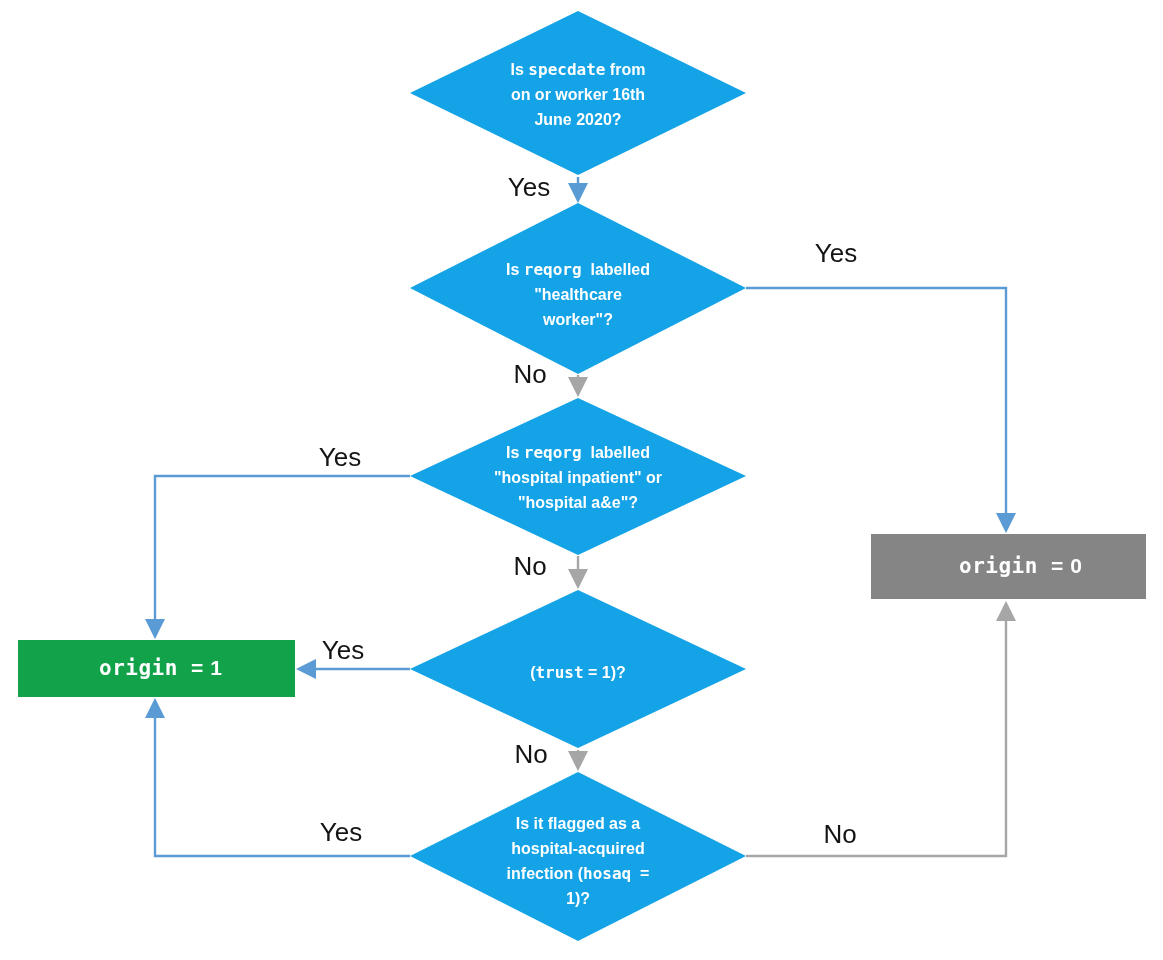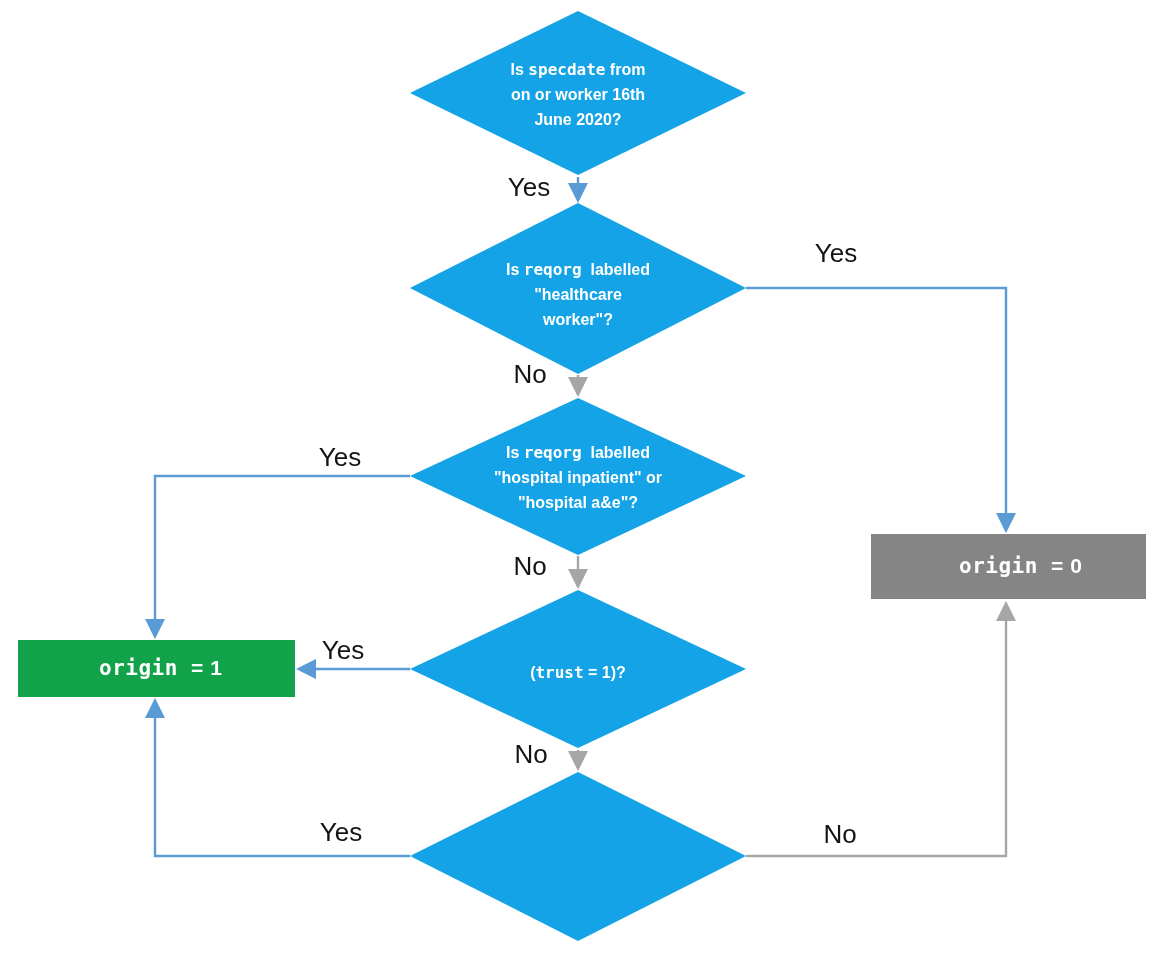--- a/index.html
+++ b/index.html
@@ -93,20 +93,26 @@
   <div class="node-label" style="left:578px; top:477px;">
     <div class="ln"><span>Is </span><span class="mono">reqorg</span><span>  labelled</span></div>
     <div class="ln">"hospital inpatient" or</div>
     <div class="ln">"hospital a&amp;e"?</div>
   </div>
 
   <div class="node-label" style="left:578px; top:672px;">
     <div class="ln"><span>(</span><span class="mono">trust</span><span> = 1)?</span></div>
   </div>
 
+  <div class="node-label" style="left:578px; top:861px;">
+    <div class="ln">Is it flagged as a</div>
+    <div class="ln">hospital-acquired</div>
+    <div class="ln"><span>infection (</span><span class="mono">hosaq</span><span>  =</span></div>
+    <div class="ln">1)?</div>
+  </div>
 
   <div class="result-label" style="left:148px; top:668px;">
     <span class="mono">origin </span><span>= 1</span>
   </div>
   <div class="result-label" style="left:1008px; top:566px;">
     <span class="mono">origin </span><span>= 0</span>
   </div>
 
   <div class="edge-label" style="left:529px; top:187px;">Yes</div>
   <div class="edge-label" style="left:836px; top:253px;">Yes</div>

